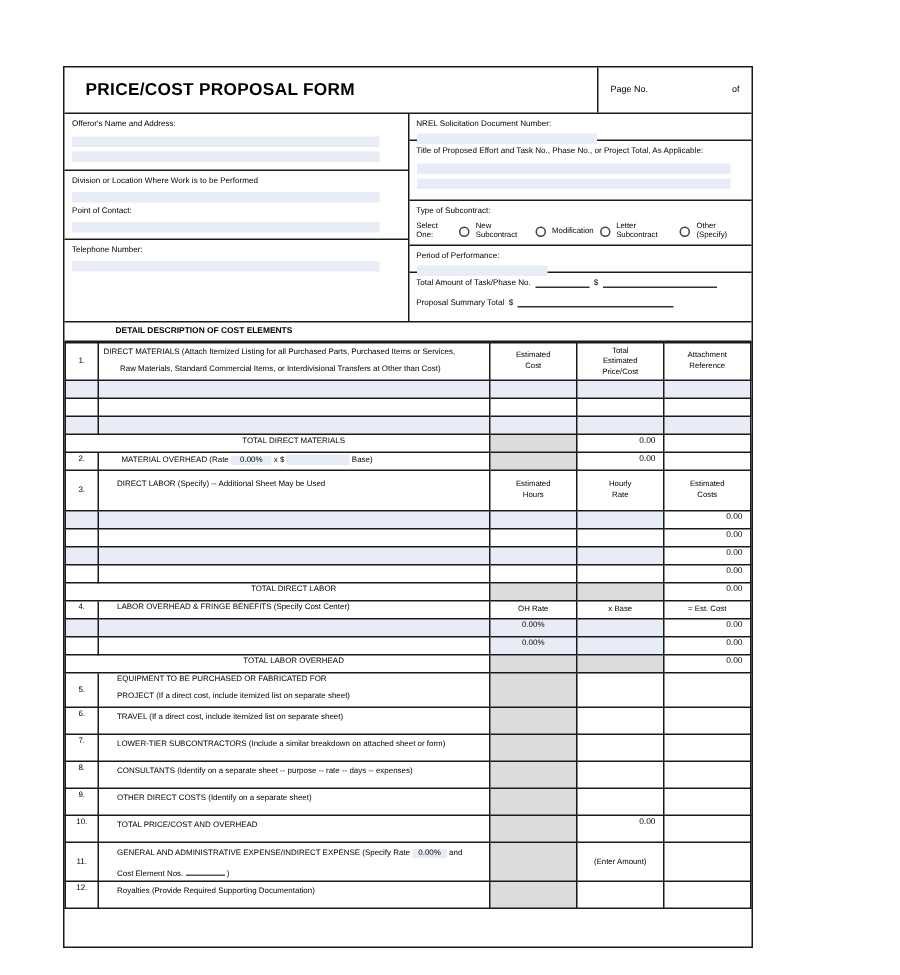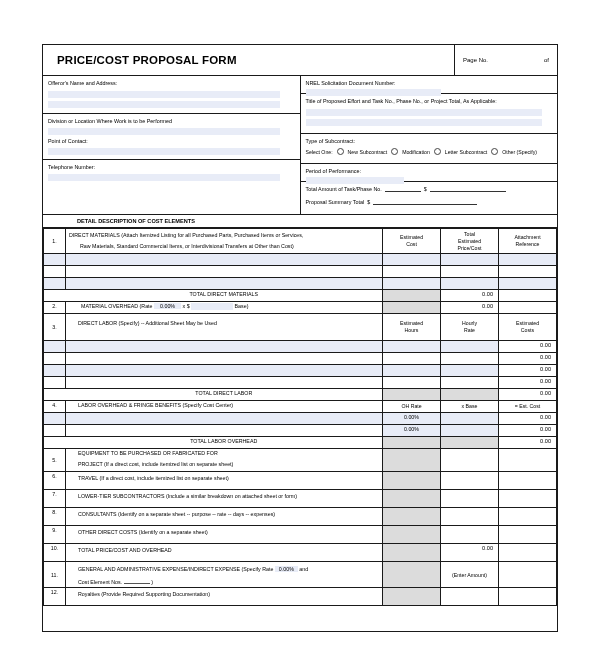--- a/index.html
+++ b/index.html
@@ -6,21 +6,21 @@
   body{
     width:600px;height:650px;
     background:#ffffff;
     font-family:"Liberation Sans", sans-serif;
     color:#000;
     overflow:hidden;
   }
   .page{
     position:absolute;
     left:42px;top:44px;
-    width:516px;height:588px;
+    width:460px;height:588px;
     border:1px solid #1a1a1a;
     box-sizing:border-box;
     background:#fff;
   }
   
   .hdr{display:flex;border-bottom:1px solid #1a1a1a;height:30px;}
   .hdr-title{
     flex:1;display:flex;align-items:center;
     padding-left:14px;
     font-size:11.5px;font-weight:bold;letter-spacing:.2px;

